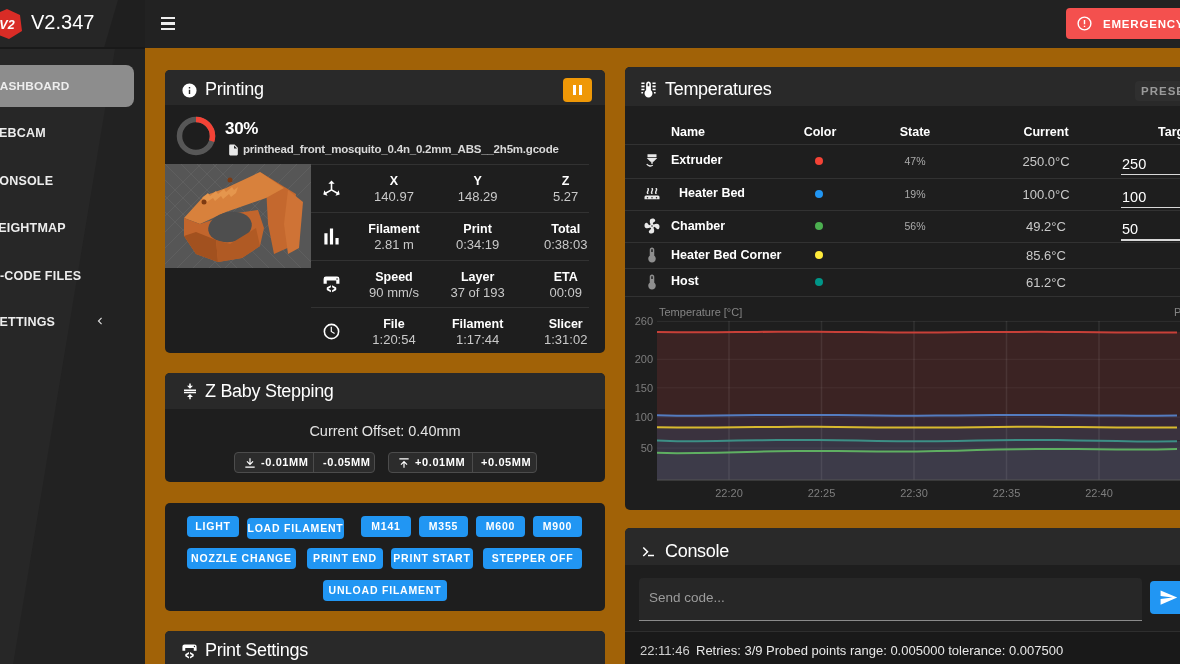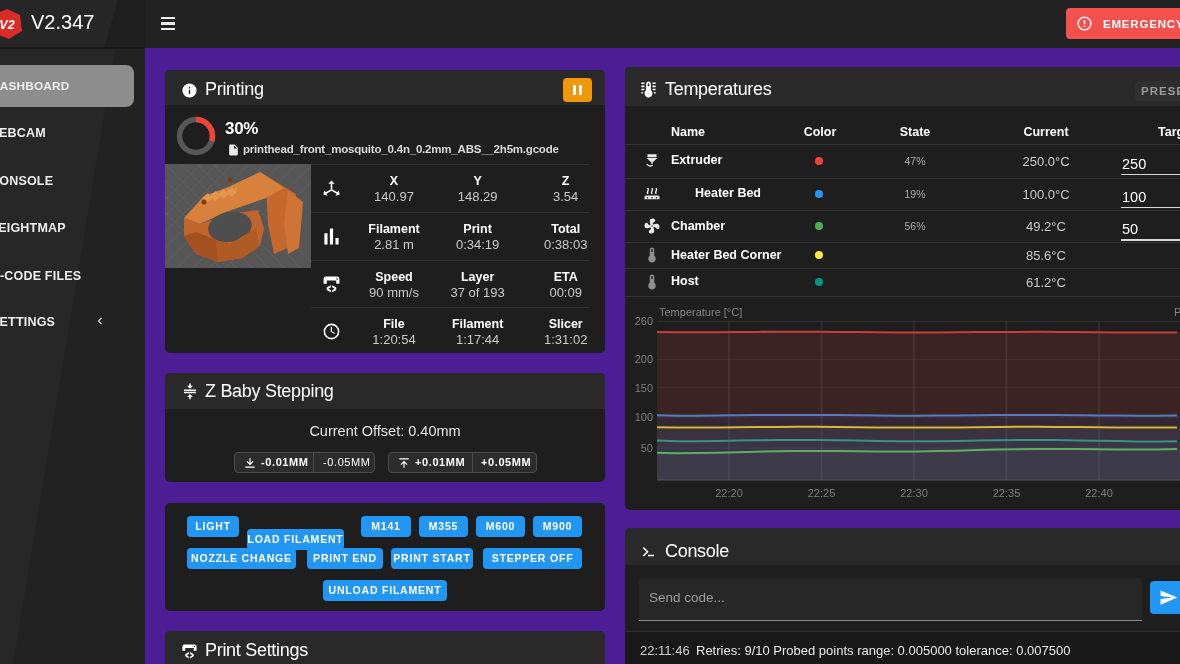--- a/index.html
+++ b/index.html
@@ -1,19 +1,19 @@
 <!DOCTYPE html>
 <html><head>
 <meta charset="utf-8">
 <style>
   * { margin:0; padding:0; box-sizing:border-box; -webkit-font-smoothing:antialiased; }
   html,body { width:1180px; height:664px; overflow:hidden; background:#141414;
     font-family:"Liberation Sans", sans-serif; }
   #root { position:absolute; top:0; left:0; width:1180px; height:664px;
-    background:#4c1d95; overflow:hidden; }
+    background:#a16207; overflow:hidden; }
   .abs { position:absolute; }
   .card { position:absolute; background:#1e1e1e; border-radius:5px; }
   .chead { position:absolute; left:0; top:0; right:0; background:#292929;
     border-radius:5px 5px 0 0; }
   .ctitle { position:absolute; color:#fff; font-size:18px; font-weight:400; letter-spacing:-0.3px; }
   .sep { position:absolute; background:#323232; height:1px; }
   .lbl { font-weight:700; color:#fff; font-size:12.5px; }
   .val { color:#c9c9c9; font-size:13px; }
   .cc { text-align:center; }
   .mbtn { position:absolute; background:#2196f3; border-radius:4px; color:#fff;
@@ -110,21 +110,21 @@
     <div class="sep" style="left:146px;top:237px;width:278px;"></div>
     <div id="strows">
         <svg class="abs" style="left:157px;top:109px;" width="19" height="19" viewBox="0 0 24 24">
           <path fill="#fff" d="M12,2L16,6H13V13.15L19.45,16.88L21,14.25L22.36,19.64L17,21L18.45,18.6L12,14.88L5.55,18.6L7,21L1.64,19.64L3,14.25L4.55,16.88L11,13.15V6H8L12,2Z"></path>
         </svg>
         <div class="abs lbl cc" style="left:169px;top:104px;width:120px;">X</div>
         <div class="abs val cc" style="left:169px;top:119px;width:120px;">140.97</div>
         <div class="abs lbl cc" style="left:252.60000000000002px;top:104px;width:120px;">Y</div>
         <div class="abs val cc" style="left:252.60000000000002px;top:119px;width:120px;">148.29</div>
         <div class="abs lbl cc" style="left:340.7px;top:104px;width:120px;">Z</div>
-        <div class="abs val cc" style="left:340.7px;top:119px;width:120px;">3.54</div>
+        <div class="abs val cc" style="left:340.7px;top:119px;width:120px;">5.27</div>
         <svg class="abs" style="left:157px;top:157px;" width="19" height="19" viewBox="0 0 24 24">
           <path fill="#fff" d="M3,22V8H7V22H3M10,22V2H14V22H10M17,22V14H21V22H17Z"></path>
         </svg>
         <div class="abs lbl cc" style="left:169px;top:152px;width:120px;">Filament</div>
         <div class="abs val cc" style="left:169px;top:167px;width:120px;">2.81 m</div>
         <div class="abs lbl cc" style="left:252.60000000000002px;top:152px;width:120px;">Print</div>
         <div class="abs val cc" style="left:252.60000000000002px;top:167px;width:120px;">0:34:19</div>
         <div class="abs lbl cc" style="left:340.7px;top:152px;width:120px;">Total</div>
         <div class="abs val cc" style="left:340.7px;top:167px;width:120px;">0:38:03</div>
         <svg class="abs" style="left:157px;top:205px;" width="19" height="19" viewBox="0 0 24 24">
@@ -155,35 +155,35 @@
     </svg>
     <div class="ctitle" style="left:40px;top:8px;">Z Baby Stepping</div>
     <div class="abs cc" style="left:0;top:50px;width:440px;color:#e3e3e3;font-size:14.5px;">Current Offset: 0.40mm</div>
 
     <div class="abs" style="left:69px;top:79px;width:141px;height:21px;background:#2c2c2c;border:1px solid #4c4c4c;border-radius:4px;">
       <svg class="abs" style="left:8px;top:3px;" width="14" height="14" viewBox="0 0 24 24">
           <path fill="#fff" d="M11,4H13V12L16.5,8.5L17.92,9.92L12,15.84L6.08,9.92L7.5,8.5L11,12V4M4,18H20V20H4V18Z"></path>
         </svg>
       <div class="abs" style="left:26px;top:3px;font-size:11px;font-weight:700;color:#fff;letter-spacing:0.6px;">-0.01MM</div>
       <div class="abs" style="left:78px;top:0;width:1px;height:19px;background:#4c4c4c;"></div>
-      <div class="abs" style="left:88px;top:3px;font-size:11px;font-weight:400;color:#fff;letter-spacing:0.6px;">-0.05MM</div>
+      <div class="abs" style="left:88px;top:3px;font-size:11px;font-weight:700;color:#fff;letter-spacing:0.6px;">-0.05MM</div>
     </div>
     <div class="abs" style="left:223px;top:79px;width:149px;height:21px;background:#2c2c2c;border:1px solid #4c4c4c;border-radius:4px;">
       <svg class="abs" style="left:8px;top:3px;" width="14" height="14" viewBox="0 0 24 24">
           <path fill="#fff" d="M13,20H11V12L7.5,15.5L6.08,14.08L12,8.16L17.92,14.08L16.5,15.5L13,12V20M4,4H20V6H4V4Z"></path>
         </svg>
       <div class="abs" style="left:26px;top:3px;font-size:11px;font-weight:700;color:#fff;letter-spacing:0.6px;">+0.01MM</div>
       <div class="abs" style="left:83px;top:0;width:1px;height:19px;background:#4c4c4c;"></div>
       <div class="abs" style="left:92px;top:3px;font-size:11px;font-weight:700;color:#fff;letter-spacing:0.6px;">+0.05MM</div>
     </div>
   </div>
 
   <div class="card" style="left:165px;top:503px;width:440px;height:108px;">
     <div class="mbtn" style="left:22px;top:13px;width:52px;">LIGHT</div>
-    <div class="mbtn" style="left:82px;top:26px;width:97px;">LOAD FILAMENT</div>
+    <div class="mbtn" style="left:82px;top:15px;width:97px;">LOAD FILAMENT</div>
     <div class="mbtn" style="left:196px;top:13px;width:50px;">M141</div>
     <div class="mbtn" style="left:254px;top:13px;width:49px;">M355</div>
     <div class="mbtn" style="left:311px;top:13px;width:49px;">M600</div>
     <div class="mbtn" style="left:368px;top:13px;width:49px;">M900</div>
     <div class="mbtn" style="left:22px;top:45px;width:109px;">NOZZLE CHANGE</div>
     <div class="mbtn" style="left:142px;top:45px;width:76px;">PRINT END</div>
     <div class="mbtn" style="left:226px;top:45px;width:82px;">PRINT START</div>
     <div class="mbtn" style="left:318px;top:45px;width:99px;">STEPPER OFF</div>
     <div class="mbtn" style="left:158px;top:77px;width:124px;">UNLOAD FILAMENT</div>
   </div>
@@ -221,21 +221,21 @@
         </svg>
         <div class="abs lbl" style="left:46px;top:86px;">Extruder</div>
         <div class="abs" style="left:190px;top:89.5px;width:8px;height:8px;border-radius:50%;background:#f44336;"></div>
         <div class="abs cc" style="left:250px;top:87.5px;width:80px;color:#ababab;font-size:10.5px;">47%</div>
         <div class="abs val cc" style="left:376px;top:86.5px;width:90px;">250.0°C</div>
         <div class="abs" style="left:497px;top:88.5px;color:#fff;font-size:14.5px;text-align:right;">250</div>
         <div class="abs" style="left:496px;top:106.5px;width:66px;height:1.5px;background:#d8d8d8;"></div>
         <svg class="abs" style="left:18px;top:117.5px;" width="18" height="18" viewBox="0 0 24 24">
           <path fill="#e8e8e8" d="M4,14H20A2,2 0 0,1 22,16V19H2V16A2,2 0 0,1 4,14M6,16A1,1 0 0,0 5,17A1,1 0 0,0 6,18A1,1 0 0,0 7,17A1,1 0 0,0 6,16M12,16A1,1 0 0,0 11,17A1,1 0 0,0 12,18A1,1 0 0,0 13,17A1,1 0 0,0 12,16M18,16A1,1 0 0,0 17,17A1,1 0 0,0 18,18A1,1 0 0,0 19,17A1,1 0 0,0 18,16M7.5,4C8.3,5.2 8.3,6.8 7.5,8C6.7,9.2 6.7,10.8 7.5,12H5.5C4.7,10.8 4.7,9.2 5.5,8C6.3,6.8 6.3,5.2 5.5,4H7.5M13,4C13.8,5.2 13.8,6.8 13,8C12.2,9.2 12.2,10.8 13,12H11C10.2,10.8 10.2,9.2 11,8C11.8,6.8 11.8,5.2 11,4H13M18.5,4C19.3,5.2 19.3,6.8 18.5,8C17.7,9.2 17.7,10.8 18.5,12H16.5C15.7,10.8 15.7,9.2 16.5,8C17.3,6.8 17.3,5.2 16.5,4H18.5Z"></path>
         </svg>
-        <div class="abs lbl" style="left:46px;top:119px;padding-left:24px;">Heater Bed</div>
+        <div class="abs lbl" style="left:30px;top:119px;padding-left:24px;">Heater Bed</div>
         <div class="abs" style="left:190px;top:122.5px;width:8px;height:8px;border-radius:50%;background:#2196f3;"></div>
         <div class="abs cc" style="left:250px;top:120.5px;width:80px;color:#ababab;font-size:10.5px;">19%</div>
         <div class="abs val cc" style="left:376px;top:119.5px;width:90px;text-align:center;">100.0°C</div>
         <div class="abs" style="left:497px;top:121.5px;color:#fff;font-size:14.5px;">100</div>
         <div class="abs" style="left:496px;top:139.5px;width:66px;height:1.5px;background:#d8d8d8;"></div>
         <svg class="abs" style="left:18px;top:150px;" width="18" height="18" viewBox="0 0 24 24">
           <path fill="#e8e8e8" d="M12,11A1,1 0 0,0 11,12A1,1 0 0,0 12,13A1,1 0 0,0 13,12A1,1 0 0,0 12,11M12.5,2C17,2 17.11,5.57 14.75,6.75C13.76,7.24 13.32,8.29 13.13,9.22C13.61,9.42 14.03,9.73 14.35,10.13C18.05,8.13 22.03,8.92 22.03,12.5C22.03,17 18.46,17.1 17.28,14.73C16.78,13.74 15.72,13.3 14.79,13.11C14.59,13.59 14.28,14 13.88,14.34C15.87,18.03 15.08,22 11.5,22C7,22 6.91,18.42 9.27,17.24C10.25,16.75 10.69,15.71 10.89,14.79C10.4,14.59 9.97,14.27 9.65,13.87C5.96,15.85 2,15.07 2,11.5C2,7 5.56,6.89 6.74,9.26C7.24,10.25 8.29,10.68 9.22,10.87C9.41,10.39 9.73,9.97 10.14,9.65C8.15,5.96 8.94,2 12.5,2Z"></path>
         </svg>
         <div class="abs lbl" style="left:46px;top:151.5px;">Chamber</div>
         <div class="abs" style="left:190px;top:155px;width:8px;height:8px;border-radius:50%;background:#4caf50;"></div>
@@ -309,20 +309,20 @@
     <div class="abs" style="left:14px;top:50px;width:503px;height:43px;background:#272727;border-radius:4px 4px 0 0;"></div>
     <div class="abs" style="left:24px;top:62px;color:#9c9c9c;font-size:13.5px;">Send code...</div>
     <div class="abs" style="left:14px;top:92px;width:503px;height:1px;background:#8a8a8a;"></div>
     <div class="abs" style="left:525px;top:53px;width:45px;height:33px;background:#2196f3;border-radius:4px;">
       <svg class="abs" style="left:9px;top:7px;" width="19" height="19" viewBox="0 0 24 24">
           <path fill="#fff" d="M2,21L23,12L2,3V10L17,12L2,14V21Z"></path>
         </svg>
     </div>
     <div class="abs" style="left:0;top:103px;width:560px;height:37px;background:#191919;border-top:1px solid #2e2e2e;"></div>
     <div class="abs" style="left:15px;top:115px;color:#cfcfcf;font-size:13px;">22:11:46</div>
-    <div class="abs" style="left:71px;top:115px;color:#e8e8e8;font-size:13px;">Retries: 9/10 Probed points range: 0.005000 tolerance: 0.007500</div>
+    <div class="abs" style="left:71px;top:115px;color:#e8e8e8;font-size:13px;">Retries: 3/9 Probed points range: 0.005000 tolerance: 0.007500</div>
   </div>
 
 </div>
 
 <style>
   .sbi { font-size:12.5px; font-weight:700; color:#ededed; letter-spacing:0.2px; }
 </style>
 
 </body></html>

